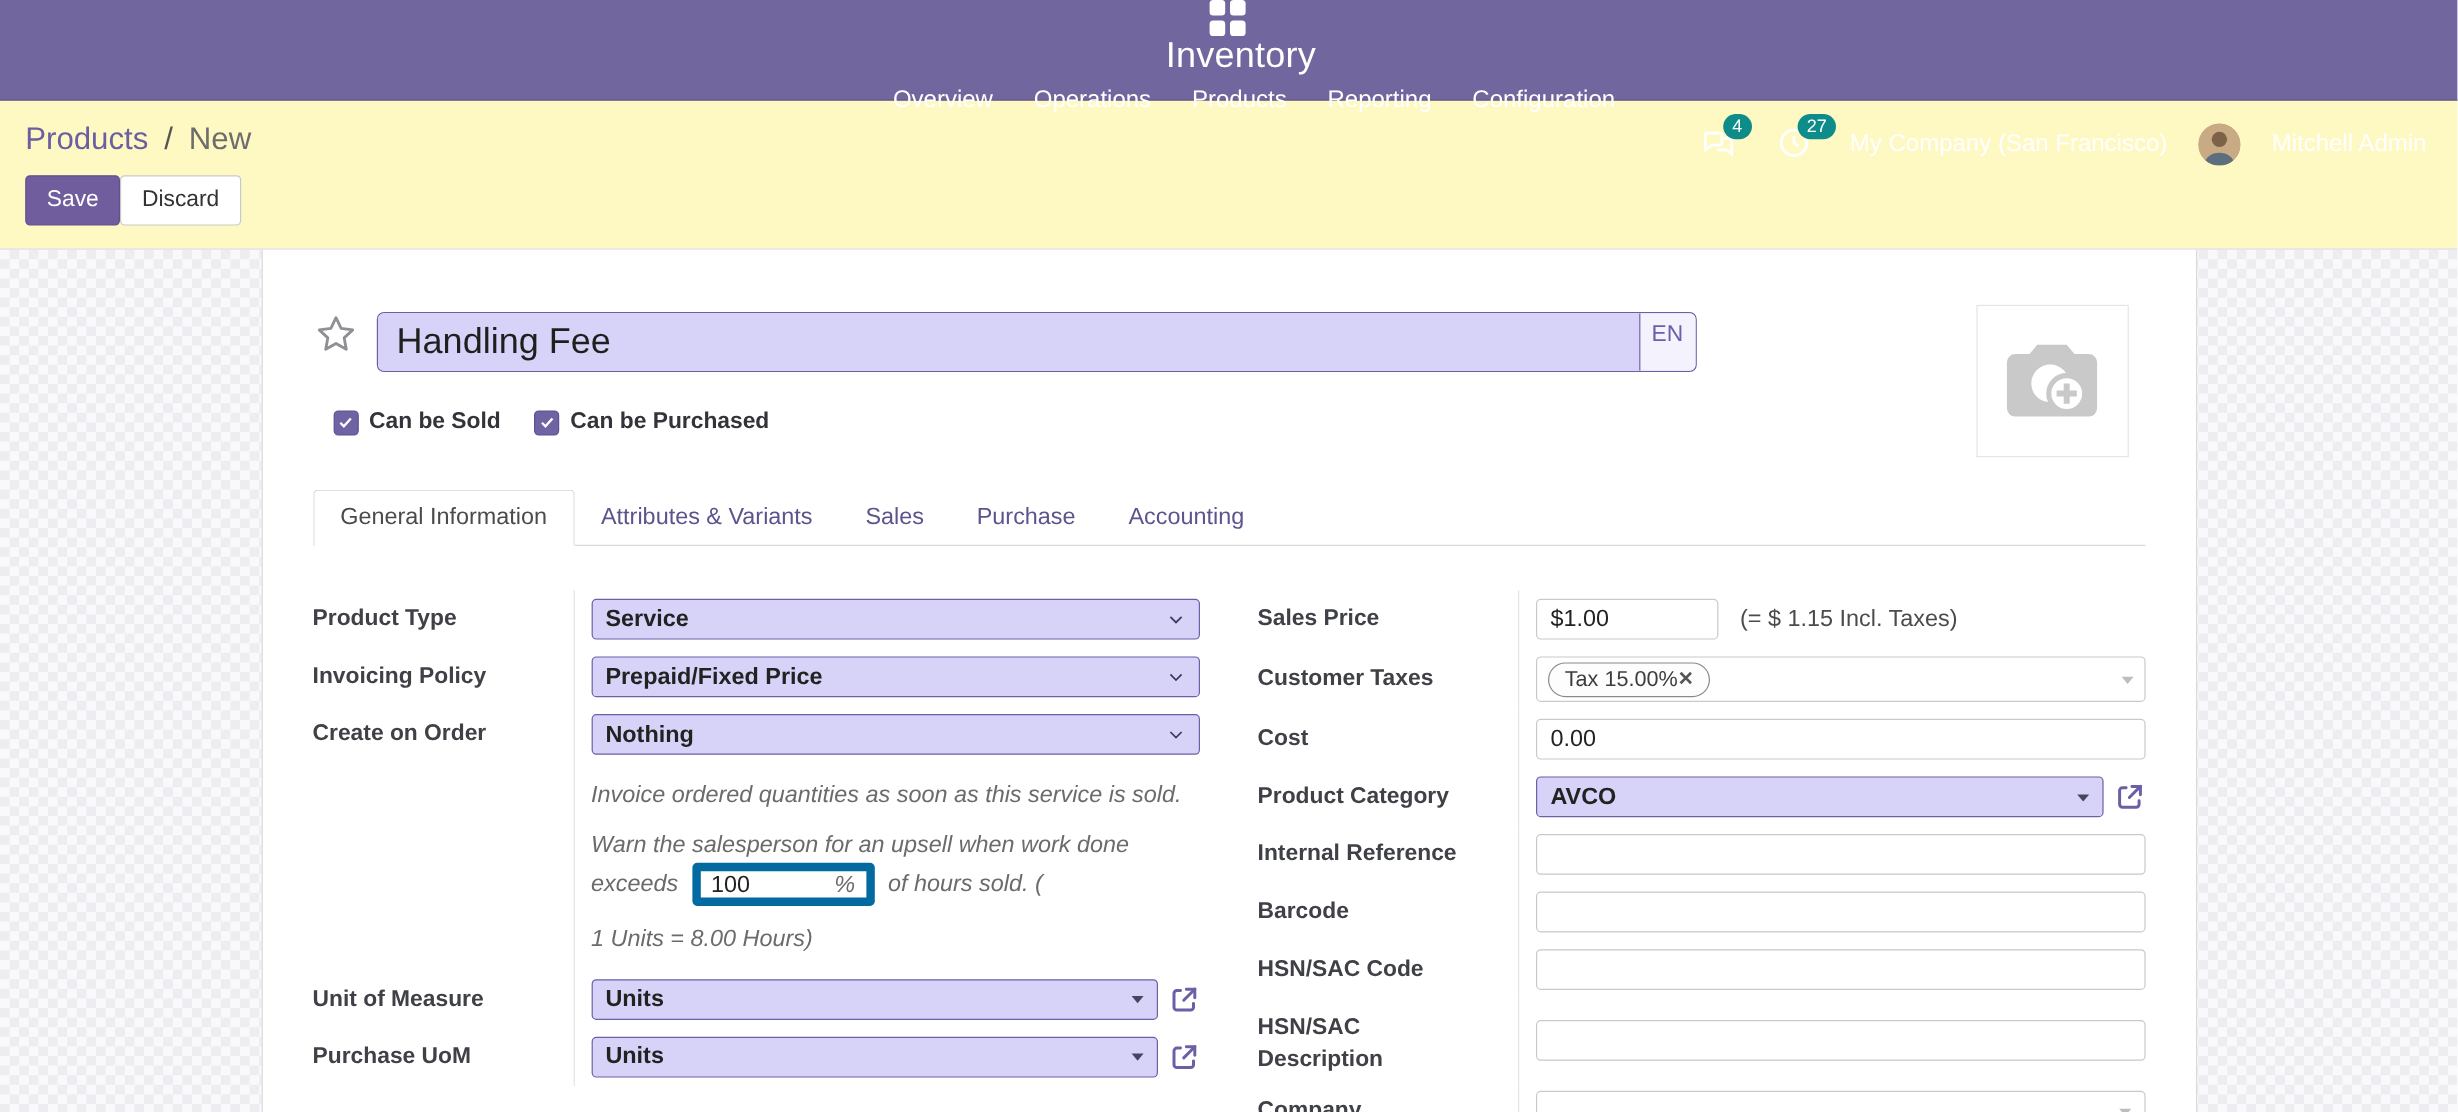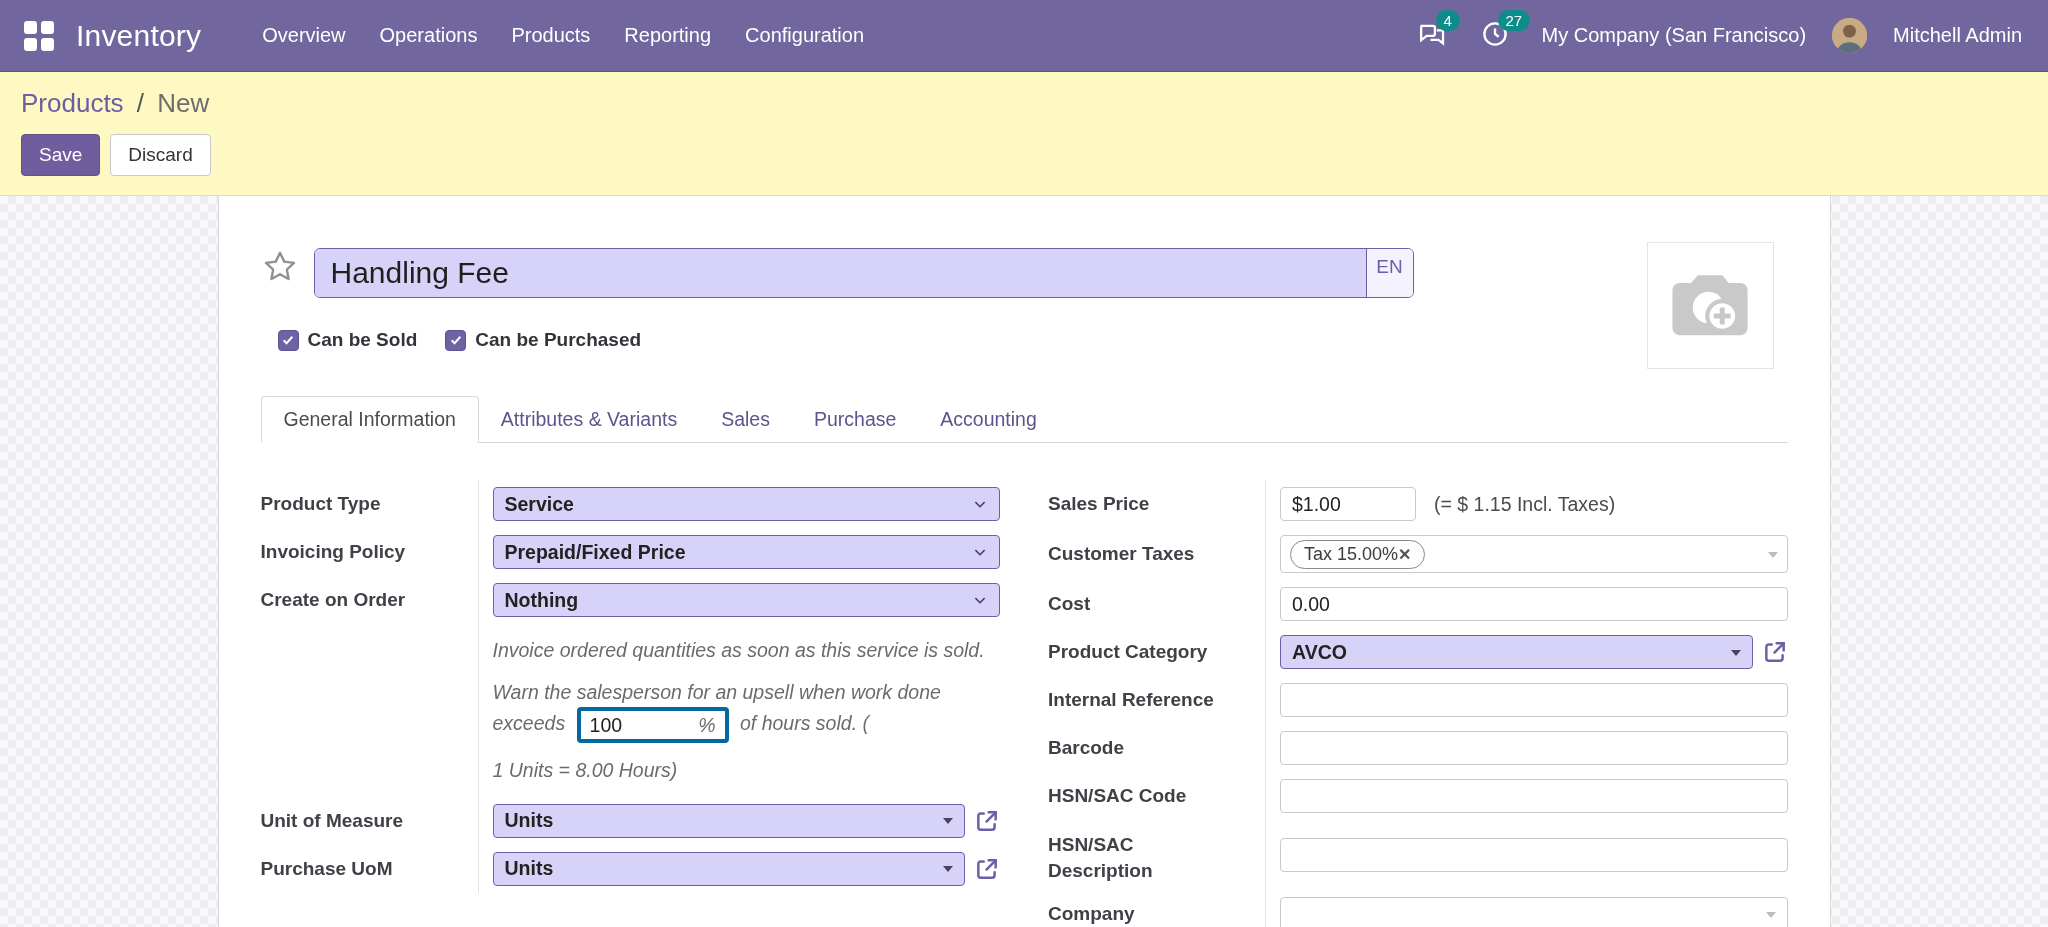--- a/index.html
+++ b/index.html
@@ -1,42 +1,42 @@
 <!DOCTYPE html>
 <html><head>
 <meta charset="utf-8">
 <style>
   * { box-sizing: border-box; margin: 0; padding: 0; }
   html,body { width:2048px; height:927px; overflow:hidden; }
   body { font-family:"Liberation Sans", sans-serif; background:#fff; color:#3c3d42; }
 
   
-  .navbar { height:72px; background:#71679E; display:flex; align-items:center;
-            padding:0 26px 0 24px; color:#fff; border-bottom:1px solid #5d5484; }
+  .navbar { height:84px; background:#71679E; display:flex; align-items:center;
+            padding:0 26px 0 24px; color:#fff; border-bottom:1px solid #5d5484;flex-direction:column; }
   .apps-btn { width:30px; height:30px; display:grid; grid-template-columns:13px 13px;
               grid-gap:4px; align-content:center; justify-content:center; cursor:pointer; }
   .apps-btn span { width:13px; height:13px; background:#fff; border-radius:3px; }
   .app-name { font-size:30px; margin-left:22px; letter-spacing:.2px; }
   .nav-menu { display:flex; margin-left:44px; }
   .nav-item { font-size:20px; padding:8px 17px; cursor:pointer; white-space:nowrap; }
   .nav-right { margin-left:auto; display:flex; align-items:center; gap:26px; }
   .icon-btn { position:relative; width:36px; height:34px; cursor:pointer; }
   .badge { position:absolute; top:-9px; left:18px; background:#0D8C8A; color:#fff;
            font-size:15px; line-height:1; padding:3px 8px; border-radius:11px; }
   .nav-company, .nav-user { font-size:20px; cursor:pointer; white-space:nowrap; }
   .avatar { width:35px; height:35px; border-radius:50%; overflow:hidden; background:#b99a77;
             display:flex; align-items:flex-end; justify-content:center; cursor:pointer; }
 
   
   .control-panel { background:#fef9c3; padding:16px 0 0 21px; height:123px; }
   .breadcrumb { font-size:26px; }
   .breadcrumb .parent { color:#6B5FA2; cursor:pointer; }
   .breadcrumb .sep { color:#555; padding:0 6px; }
   .breadcrumb .current { color:#6d6d6d; }
-  .cp-buttons { margin-top:15px; display:flex; gap:10px; }
+  .cp-buttons { margin-top:15px; display:flex; }
   .btn { font-size:19px; padding:9px 17px; border-radius:4px; cursor:pointer; border:1px solid transparent; }
   .btn-primary { background:#6F5D9E; border-color:#62518d; color:#fff; }
   .btn-secondary { background:#fff; border-color:#c9c9c9; color:#333; }
 
   
   .content { height:740px; border-top:1px solid #dcdcdc; overflow:hidden;
     background-color:#f9f9fb;
     background-image:
       linear-gradient(45deg,#ededf1 25%,transparent 25%,transparent 75%,#ededf1 75%),
       linear-gradient(45deg,#ededf1 25%,transparent 25%,transparent 75%,#ededf1 75%);
@@ -94,21 +94,21 @@
   .tag-pill { border:1px solid #8a8a8a; border-radius:15px; padding:3px 13px; font-size:18px;
               color:#3d3d3d; background:#fdfdfd; display:flex; align-items:center; gap:0; }
   .tag-x { font-weight:bold; color:#555; font-size:16px; cursor:pointer; }
   .ext-link { cursor:pointer; display:flex; align-items:center; }
 
   
   .help { font-style:italic; color:#6b6b6b; font-size:19.5px; line-height:1.55; padding:4px 0; }
   .help p { margin-bottom:12px; }
   .help p:last-child { margin-bottom:0; }
   .pct-box { display:inline-flex; align-items:center; width:152px; height:36px; background:#fff;
-             border:4px solid #0369a1; border-radius:4px; padding:0 9px; margin:0 6px;
+             border:7px solid #0369a1; border-radius:4px; padding:0 9px; margin:0 6px;
              vertical-align:middle; }
   .pct-box .val { flex:1; font-style:normal; color:#222; }
 </style>
 </head>
 <body>
 
 <div class="navbar">
   <div class="apps-btn">
     <span></span>
       <span></span>
@@ -291,21 +291,21 @@
                 <path d="M20 4l-8.5 8.5"></path>
             </svg>
           </span>
         </div>
       </div>
 
       <div class="group">
 
         <div class="g-label">Sales Price</div>
         <div class="g-field">
-          <input class="txt-input" style="width: 136px;" value="$1.00">
+          <input class="txt-input" style="width: 152px;" value="$1.00">
           <span class="price-note">(= $ 1.15 Incl. Taxes)</span>
         </div>
 
         <div class="g-label">Customer Taxes</div>
         <div class="g-field">
           <div class="tags-field">
             <span class="tag-pill">
               <span>Tax 15.00%</span>
               <span class="tag-x">✕</span>
             </span>

